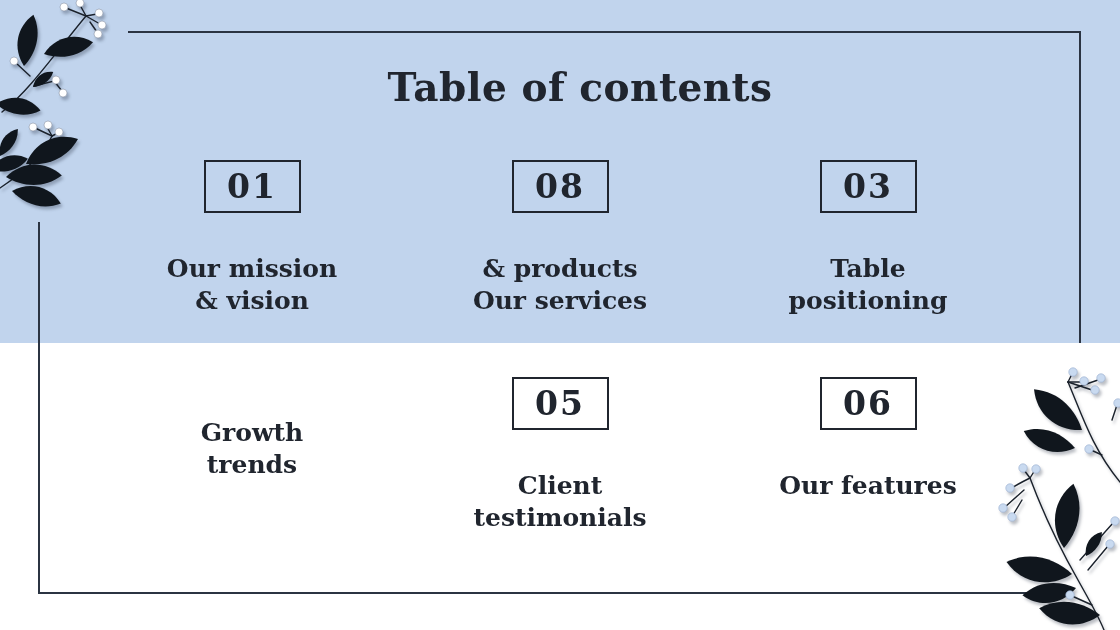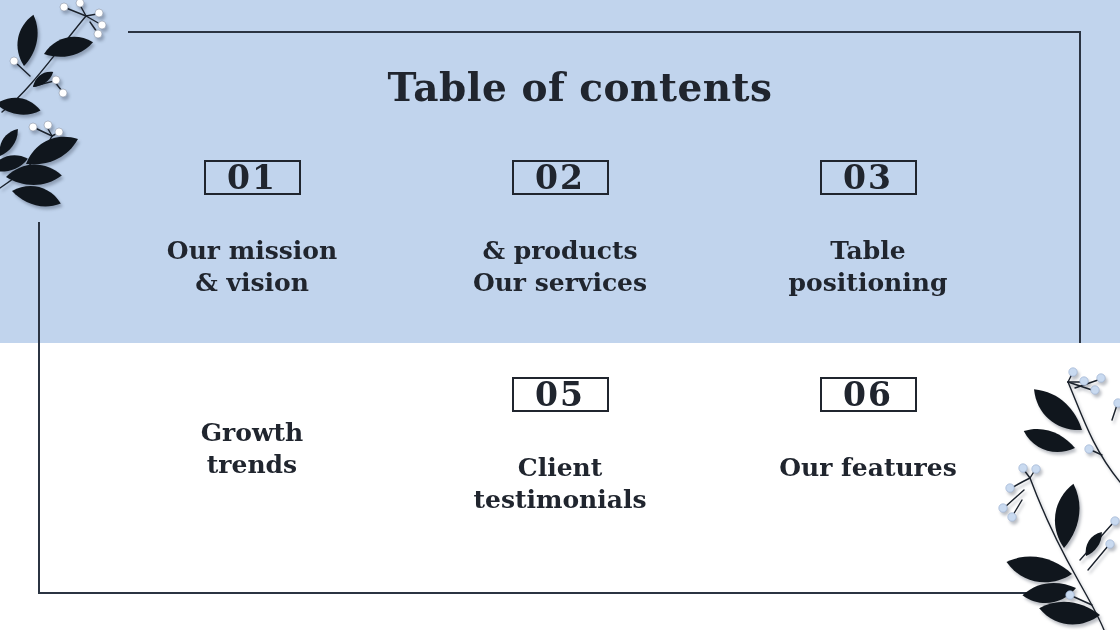--- a/index.html
+++ b/index.html
@@ -18,21 +18,21 @@
   #frame-top{left:128px;top:31px;width:953px;height:2px;}
   #frame-right{left:1079px;top:31px;width:2px;height:312px;}
   #frame-left{left:38px;top:222px;width:2px;height:372px;}
   #frame-bottom{left:38px;top:592px;width:990px;height:2px;}
   .title{position:absolute;top:64px;left:0;width:1120px;text-align:center;
          font-size:39px;font-weight:bold;color:var(--ink);letter-spacing:.5px;margin-left:20px;}
   .toc-row{position:absolute;left:98px;width:924px;display:flex;}
   #row1{top:160px;}
   #row2{top:377px;}
   .toc-cell{width:308px;display:flex;flex-direction:column;align-items:center;}
-  .num-box{width:97px;height:35px;border:2px solid var(--ink);
+  .num-box{width:97px;height:53px;border:2px solid var(--ink);
            display:flex;align-items:center;justify-content:center;background:transparent;}
   .num{font-size:33px;font-weight:bold;color:var(--ink);letter-spacing:2px;}
   .toc-label{margin-top:40px;text-align:center;font-size:25px;font-weight:bold;
              line-height:32px;color:var(--ink);}
   .decor{position:absolute;filter:drop-shadow(2px 3px 1.5px rgba(30,40,60,.3));}
   #decor-tl{left:0;top:0;}
   #decor-br{left:980px;top:360px;}
   .leaf{fill:#10161d;}
   .stem{fill:none;stroke:#1a212b;stroke-width:1.4;stroke-linecap:round;}
   .berry-w{fill:var(--berry-white);stroke:#8a94a6;stroke-width:.6;}
@@ -142,21 +142,21 @@
       <div class="num-box">
         <span class="num">01</span>
       </div>
       <div class="toc-label">
         <div>Our mission</div>
         <div>&amp; vision</div>
       </div>
     </div>
     <div class="toc-cell">
       <div class="num-box">
-        <span class="num">02</span>
+        <span class="num">08</span>
       </div>
       <div class="toc-label">
         <div>&amp; products</div>
         <div>Our services</div>
       </div>
     </div>
     <div class="toc-cell">
       <div class="num-box">
         <span class="num">03</span>
       </div>

